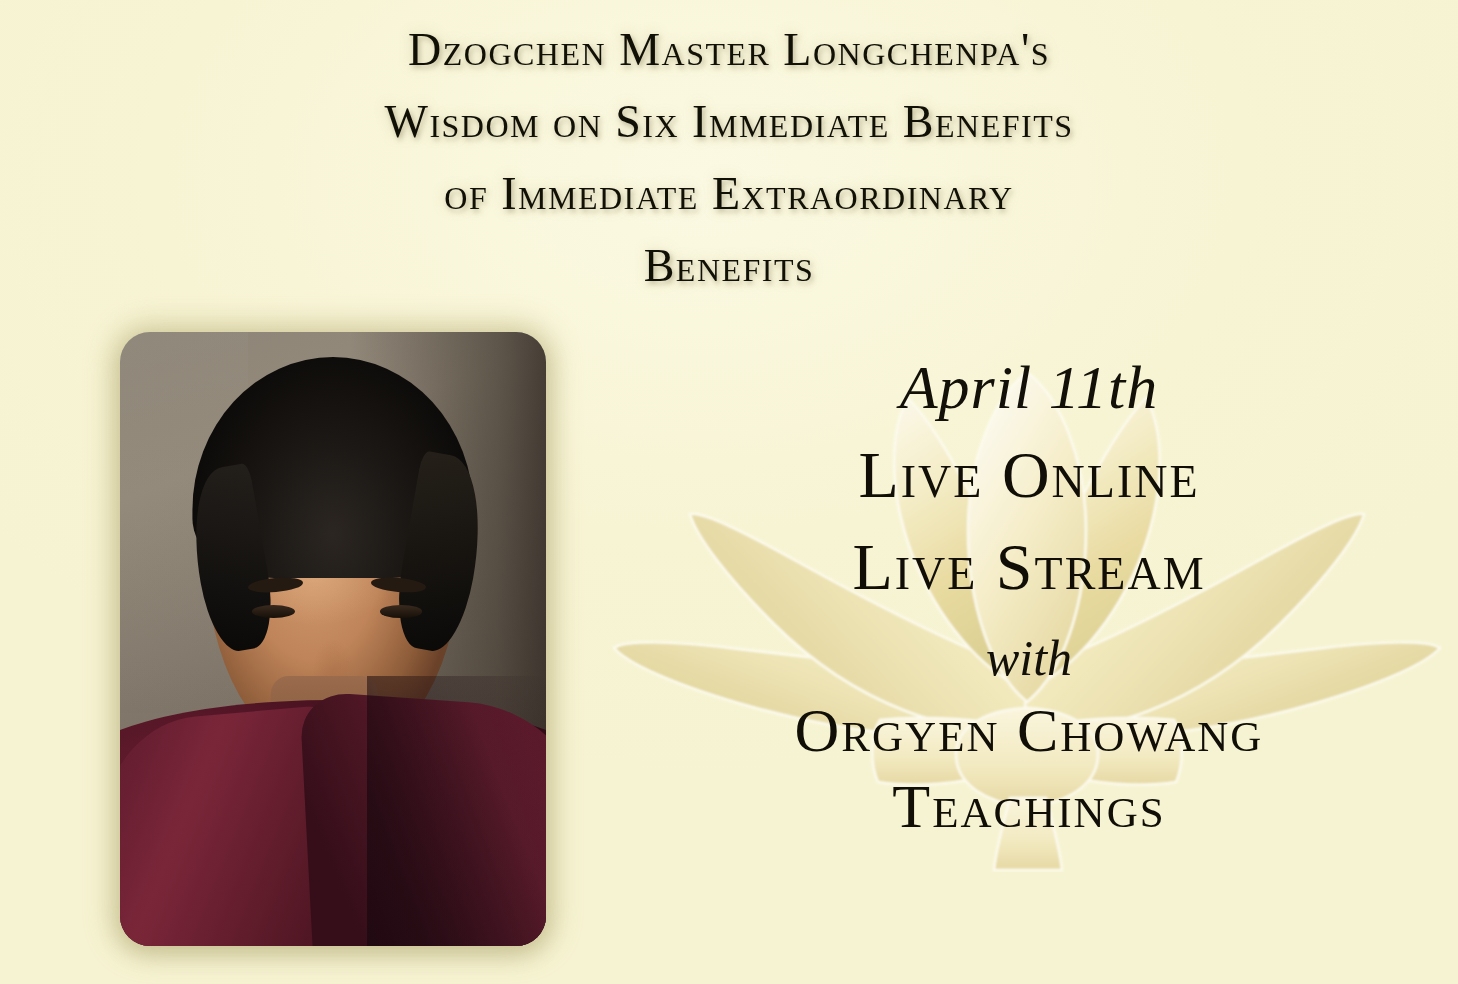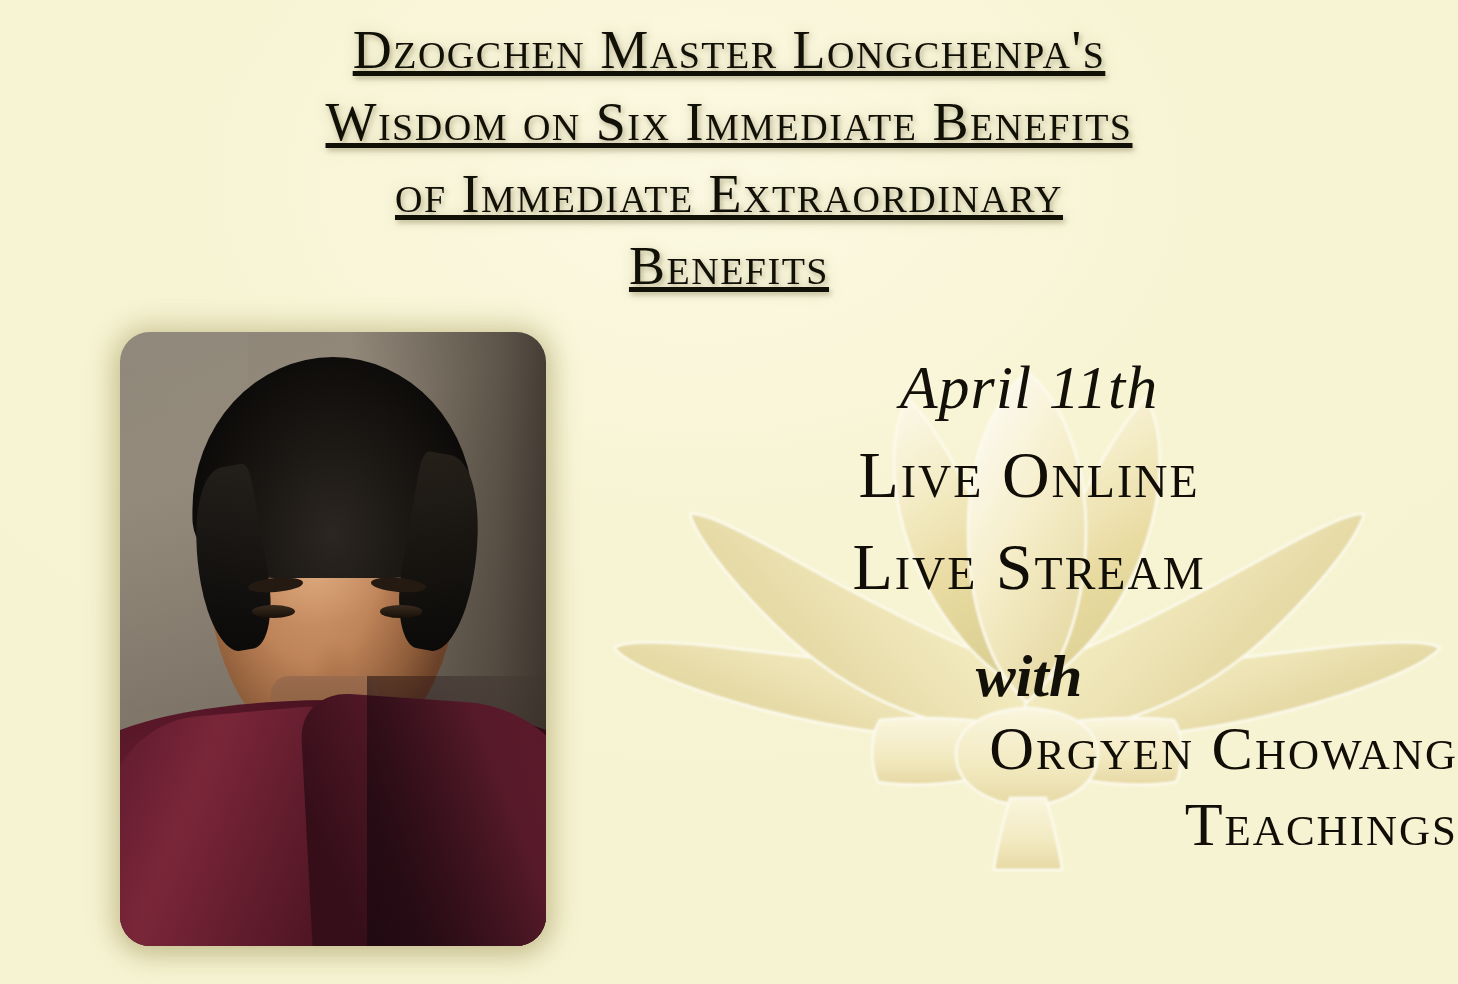--- a/index.html
+++ b/index.html
@@ -25,28 +25,27 @@
     top:14px; left:0; right:0;
     text-align:center;
     z-index:6;
   }
   .title-line {
     display:block;
     font-family:"Liberation Serif", serif;
     font-variant:small-caps;
     font-weight:400;
     color:#111006;
-    font-size:54px;
+    font-size:46px;
     line-height:72px;
     letter-spacing:1.5px;
     white-space:nowrap;
     text-shadow:
       2px 3px 5px rgba(120,110,70,0.40),
       0 0 14px rgba(160,150,100,0.30);
-    text-decoration: underline;
   }
 
   
   .photo-wrap {
     position:absolute;
     left:120px; top:332px;
     width:426px; height:614px;
     border-radius:30px;
     overflow:hidden;
     z-index:5;
@@ -223,37 +222,35 @@
   .headline {
     margin-top:14px;
     font-family:"Liberation Serif", serif;
     font-variant:small-caps;
     font-size:66px;
     line-height:78px;
     color:#100e06;
     letter-spacing:2px;
   }
   .with {
-    margin-top:42px;
+    margin-top:24px;
     font-family:"Liberation Serif", serif;
     font-style:italic;
-    font-size:60px;
+    font-size:50px;
     line-height:56px;
     color:#121008;
-    font-weight:bold;
   }
   .presenter {
     margin-top:6px;
     font-family:"Liberation Serif", serif;
     font-variant:small-caps;
     font-size:62px;
     line-height:76px;
     color:#100e06;
     letter-spacing:2px;
-    text-align:right;
   }
 </style>
 </head>
 <body>
 
 <div id="poster">
 
   <div class="title-block">
     <span class="title-line">Dzogchen Master Longchenpa's</span>
     <span class="title-line">Wisdom on Six Immediate Benefits</span>

